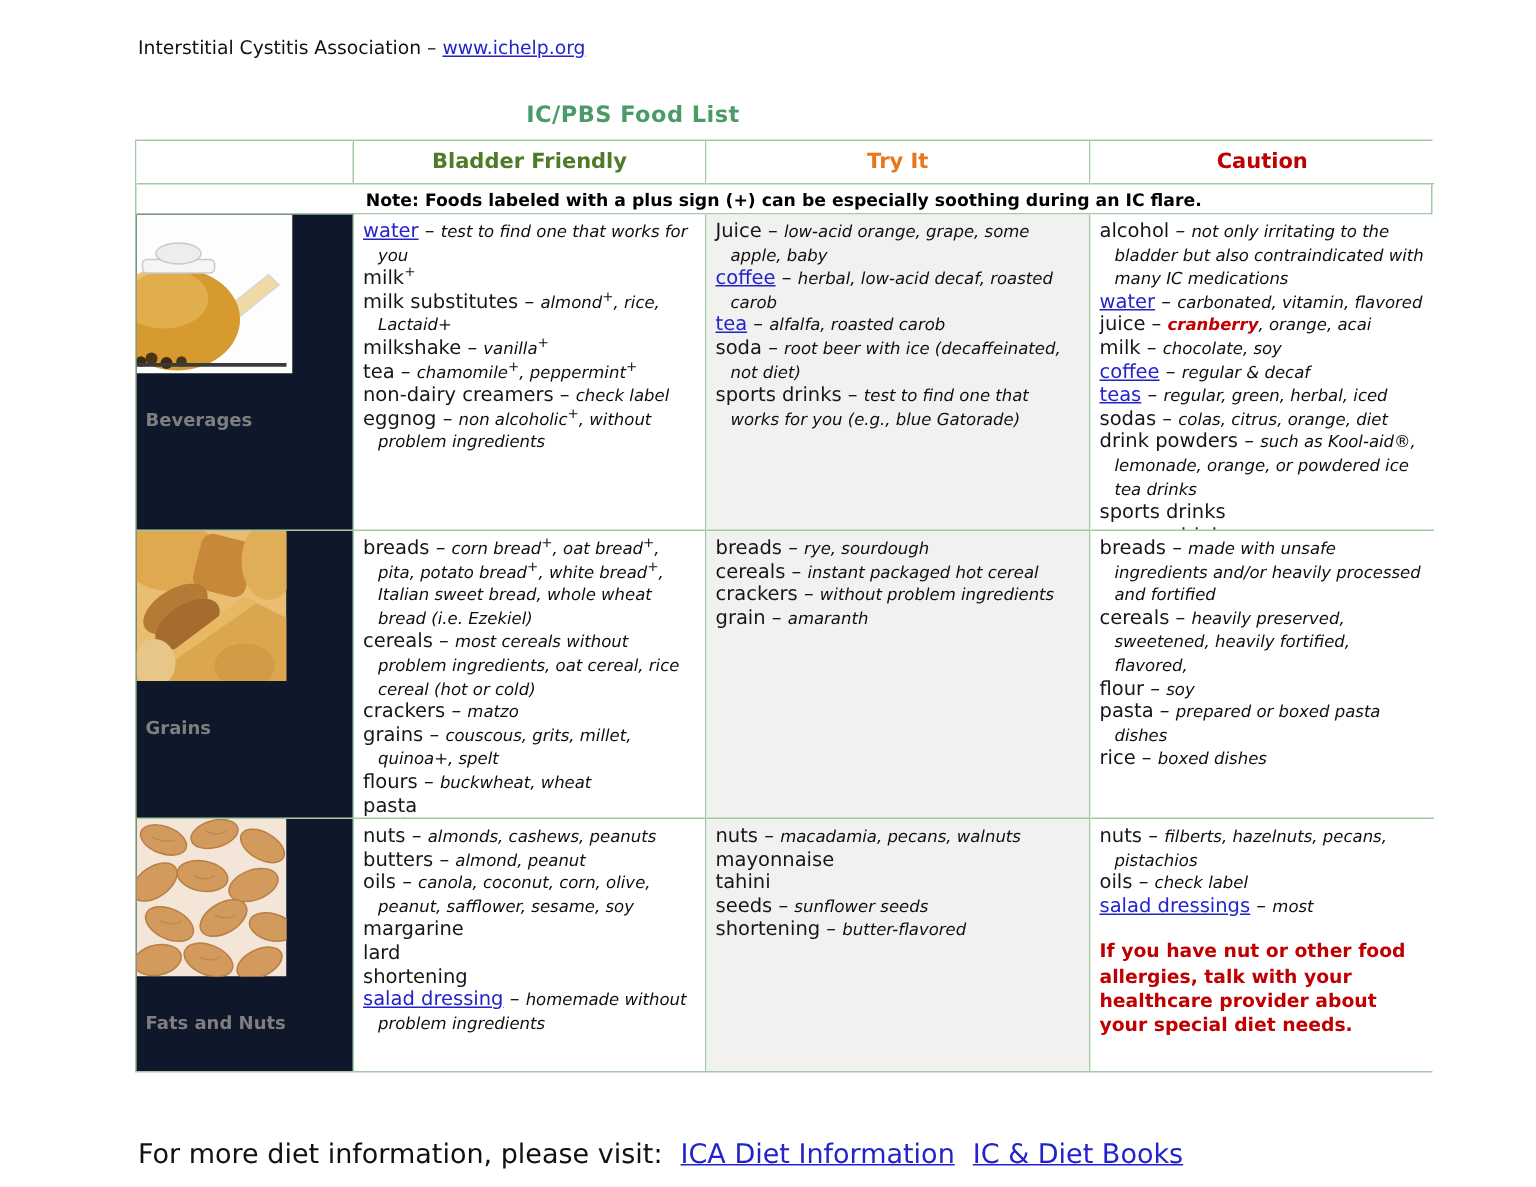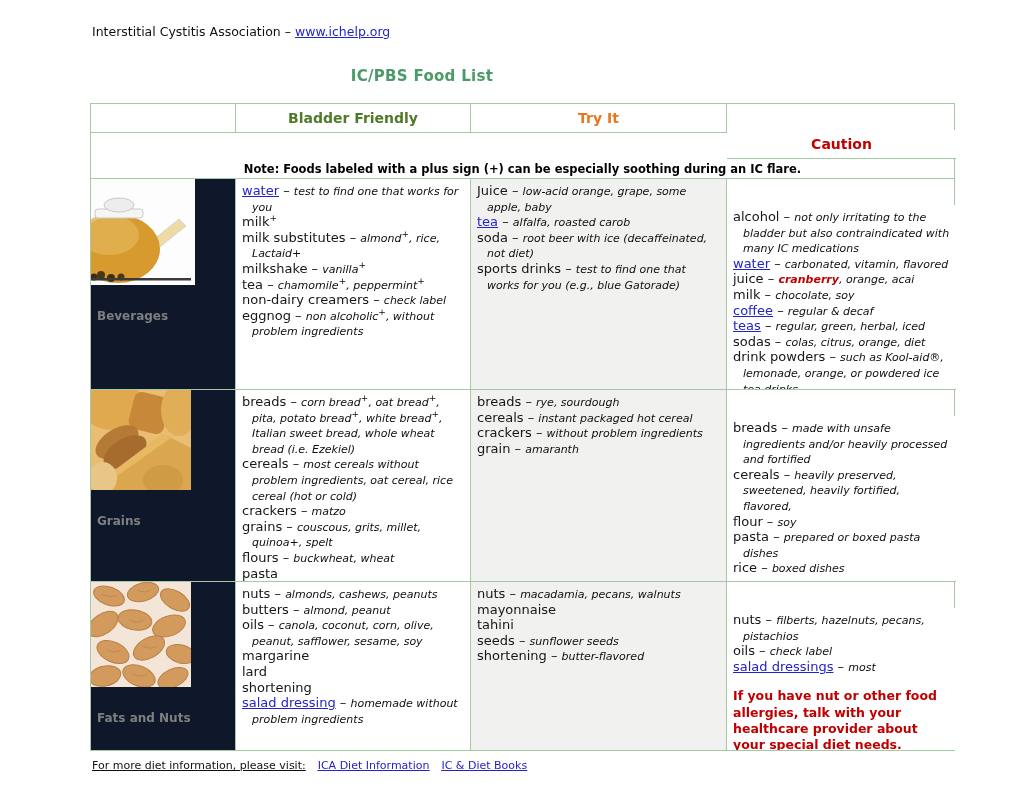--- a/index.html
+++ b/index.html
@@ -17,26 +17,26 @@
   html,body{background:#ffffff;}
   body{
     width:1024px;height:791px;position:relative;
     font-family:"DejaVu Sans","Liberation Sans",sans-serif;
     color:#1a1a1a;overflow:hidden;
   }
   .org-line{position:absolute;left:92px;top:24px;font-size:12.5px;color:#111;}
   a{color:var(--link-color);text-decoration:underline;}
   .page-title{position:absolute;left:0;top:67px;width:844px;text-align:center;
     font-size:15px;font-weight:bold;color:var(--title-color);letter-spacing:.3px;}
-  .foodtable{position:absolute;left:90px;top:103px;width:865px;
+  .foodtable{position:absolute;left:90px;top:93px;width:865px;
     border:1px solid var(--border-color);}
   .trow{display:grid;grid-template-columns:145px 235px 256px 229px;}
   .cell{border-right:1px solid var(--border-color);border-bottom:1px solid var(--border-color);
     position:relative;overflow:hidden;}
-  .trow .cell:last-child{border-right:none;margin-top:26px;}
+  .trow .cell:last-child{border-right:none;}
   .header-row .cell{height:29px;display:flex;align-items:center;justify-content:center;
     font-weight:bold;font-size:14px;background:#fff;}
   .hdr-friendly{color:var(--friendly-color);}
   .hdr-try{color:var(--try-color);}
   .hdr-caution{color:var(--caution-color);}
   .note-row{border-bottom:1px solid var(--border-color);height:20px;display:flex;
     align-items:center;justify-content:center;font-size:11.5px;font-weight:bold;color:#000;}
   .body-cell{padding:4px 5px 4px 6px;font-size:13px;line-height:1.2;background:#fff;}
   .try-bg{background:var(--try-bg);}
   .img-cell{background:#0f172a;padding:0;}
@@ -44,21 +44,21 @@
   .cat-label{font-size:12px;font-weight:bold;color:var(--catlabel-color);
     margin:24px 0 0 6px;}
   .food-item{padding-left:10px;text-indent:-10px;color:#161616;}
   .term{color:#161616;}
   a.term{color:var(--link-color);}
   .desc{font-style:italic;font-size:11px;color:#0d0d0d;}
   sup{font-size:9px;line-height:0;}
   .red-em{color:var(--caution-color);font-weight:bold;font-style:italic;}
   .warning-text{margin-top:14px;font-size:12.5px;font-weight:bold;
     color:var(--warning-color);line-height:1.3;padding-left:0;text-indent:0;}
-  .page-footer{position:absolute;left:92px;top:759px;font-size:11px;color:#111;text-decoration:underline;}
+  .page-footer{position:absolute;left:92px;top:759px;font-size:18px;color:#111;}
   .page-footer a{margin-left:12px;}
   .last-row .cell{border-bottom:none;}
 </style>
 </head>
 <body>
 
 <div class="org-line">
   <span>Interstitial Cystitis Association – </span><a href="#">www.ichelp.org</a>
 </div>
 
@@ -94,20 +94,21 @@
           <div class="food-item"><a href="#" class="term">water</a> – <span class="desc">test to find one that works for you</span></div>
           <div class="food-item"><span class="term">milk</span><sup>+</sup></div>
           <div class="food-item"><span class="term">milk substitutes</span> – <span class="desc">almond<sup>+</sup>, rice, Lactaid+</span></div>
           <div class="food-item"><span class="term">milkshake</span> – <span class="desc">vanilla<sup>+</sup></span></div>
           <div class="food-item"><span class="term">tea</span> – <span class="desc">chamomile<sup>+</sup>, peppermint<sup>+</sup></span></div>
           <div class="food-item"><span class="term">non-dairy creamers</span> – <span class="desc">check label</span></div>
           <div class="food-item"><span class="term">eggnog</span> – <span class="desc">non alcoholic<sup>+</sup>, without problem ingredients</span></div>
         </div>
         <div class="cell body-cell try-bg">
           <div class="food-item"><span class="term">Juice</span> – <span class="desc">low-acid orange, grape, some apple, baby</span></div>
+          <div class="food-item"><a href="#" class="term">coffee</a> – <span class="desc">herbal, low-acid decaf, roasted carob</span></div>
           <div class="food-item"><a href="#" class="term">tea</a> – <span class="desc">alfalfa, roasted carob</span></div>
           <div class="food-item"><span class="term">soda</span> – <span class="desc">root beer with ice (decaffeinated, not diet)</span></div>
           <div class="food-item"><span class="term">sports drinks</span> – <span class="desc">test to find one that works for you (e.g., blue Gatorade)</span></div>
         </div>
         <div class="cell body-cell">
           <div class="food-item"><span class="term">alcohol</span> – <span class="desc">not only irritating to the bladder but also contraindicated with many IC medications</span></div>
           <div class="food-item"><a href="#" class="term">water</a> – <span class="desc">carbonated, vitamin, flavored</span></div>
           <div class="food-item"><span class="term">juice</span> – <span class="desc"><span class="red-em">cranberry</span><span>, orange, acai</span></span></div>
           <div class="food-item"><span class="term">milk</span> – <span class="desc">chocolate, soy</span></div>
           <div class="food-item"><a href="#" class="term">coffee</a> – <span class="desc">regular &amp; decaf</span></div>

